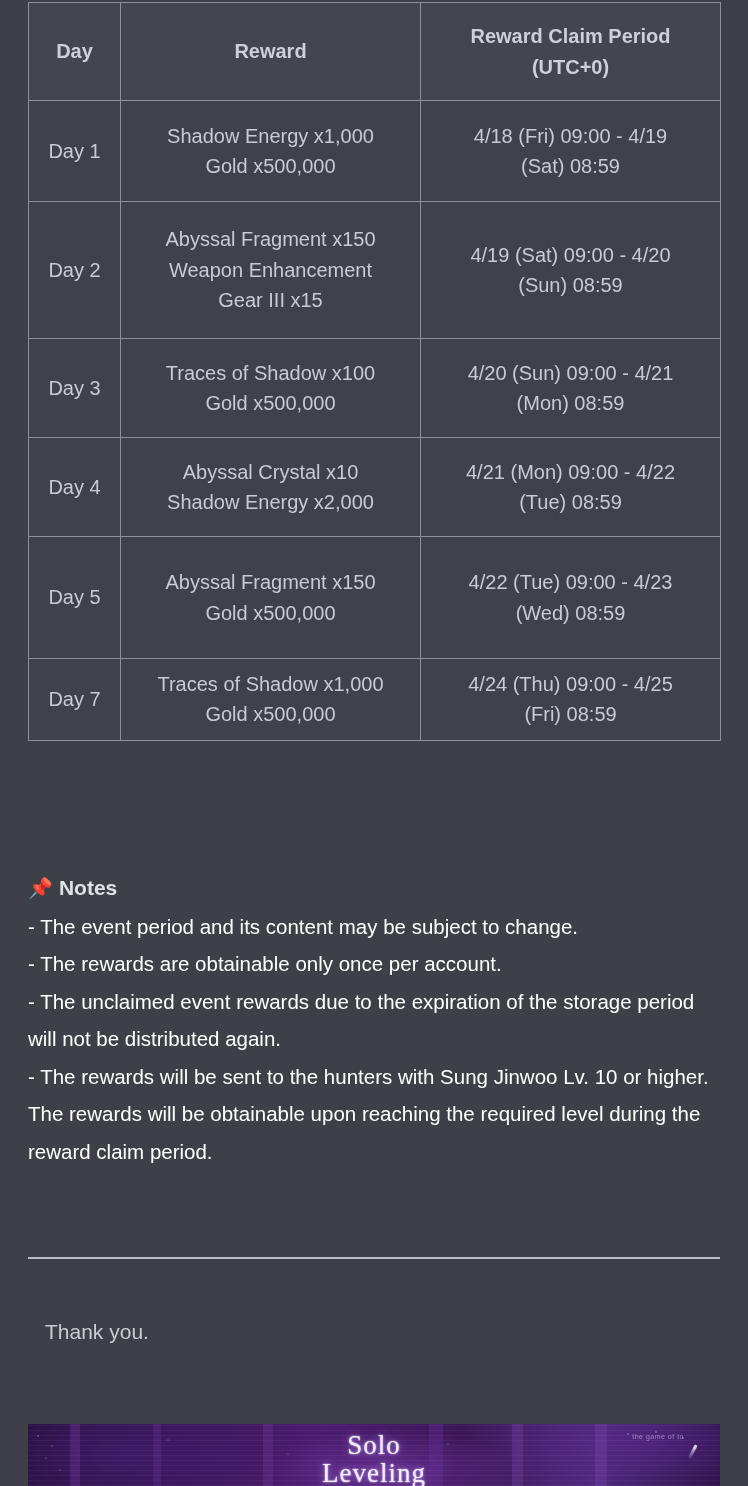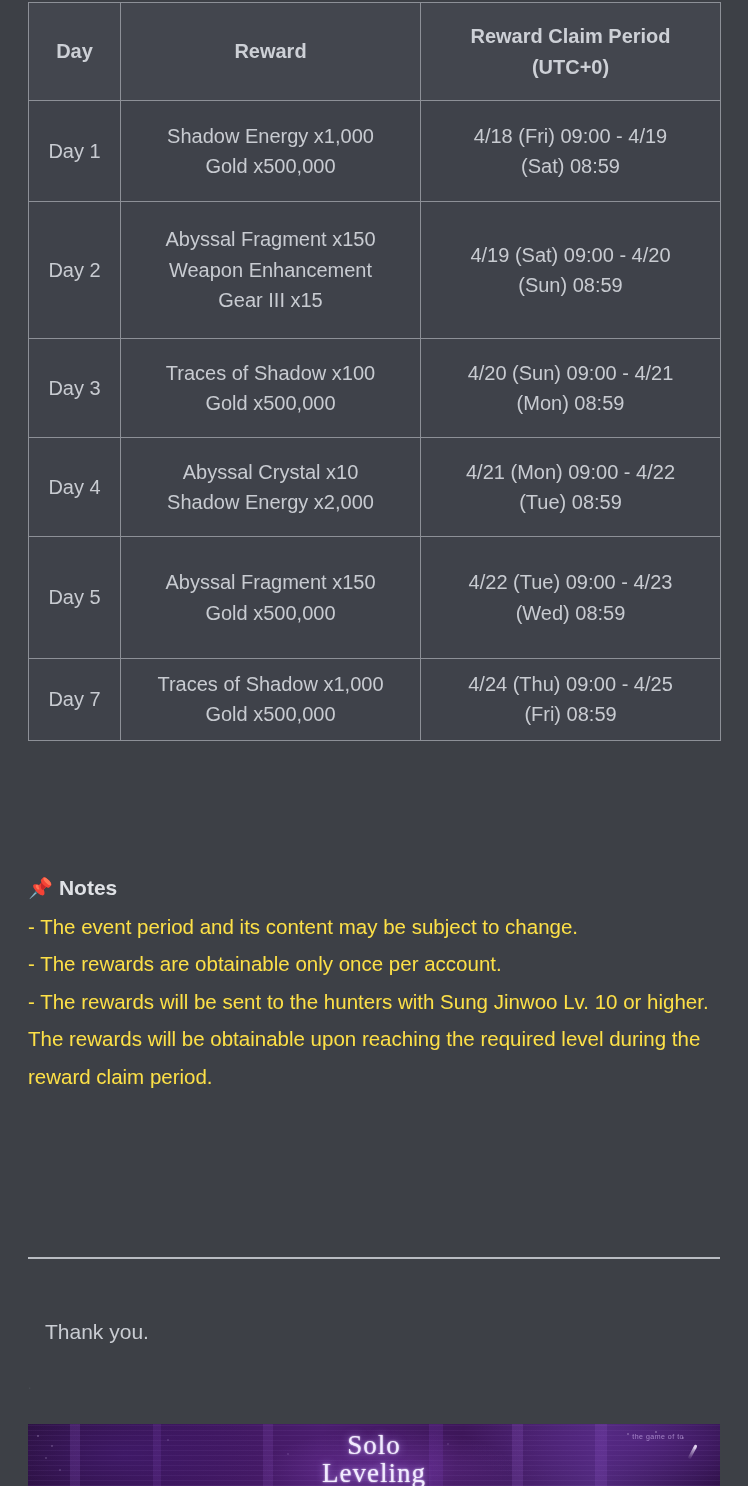--- a/index.html
+++ b/index.html
@@ -96,21 +96,21 @@
 
   .pin-icon {
     font-size: 20px;
     line-height: 1;
     display: inline-block;
   }
 
   .note-line {
     font-size: 20.5px;
     line-height: 37.5px;
-    color: #fde047;
+    color: #ffffff;
     font-weight: 400;
   }
 
   
   .divider {
     position: absolute;
     left: 28px;
     top: 1257px;
     width: 692px;
     height: 2px;
@@ -339,20 +339,21 @@
     </table>
   </div>
 
   <div class="notes-section">
     <div class="notes-heading">
       <span class="pin-icon">📌</span>
       <span>Notes</span>
     </div>
     <div class="note-line">- The event period and its content may be subject to change.</div>
     <div class="note-line">- The rewards are obtainable only once per account.</div>
+    <div class="note-line">- The unclaimed event rewards due to the expiration of the storage period will not be distributed again.</div>
     <div class="note-line">- The rewards will be sent to the hunters with Sung Jinwoo Lv. 10 or higher.</div>
     <div class="note-line">The rewards will be obtainable upon reaching the required level during the reward claim period.</div>
   </div>
 
   <div class="divider"></div>
 
   <div class="thanks">Thank you.</div>
   <div class="spacer-dot">.</div>
 
   <div class="banner">

